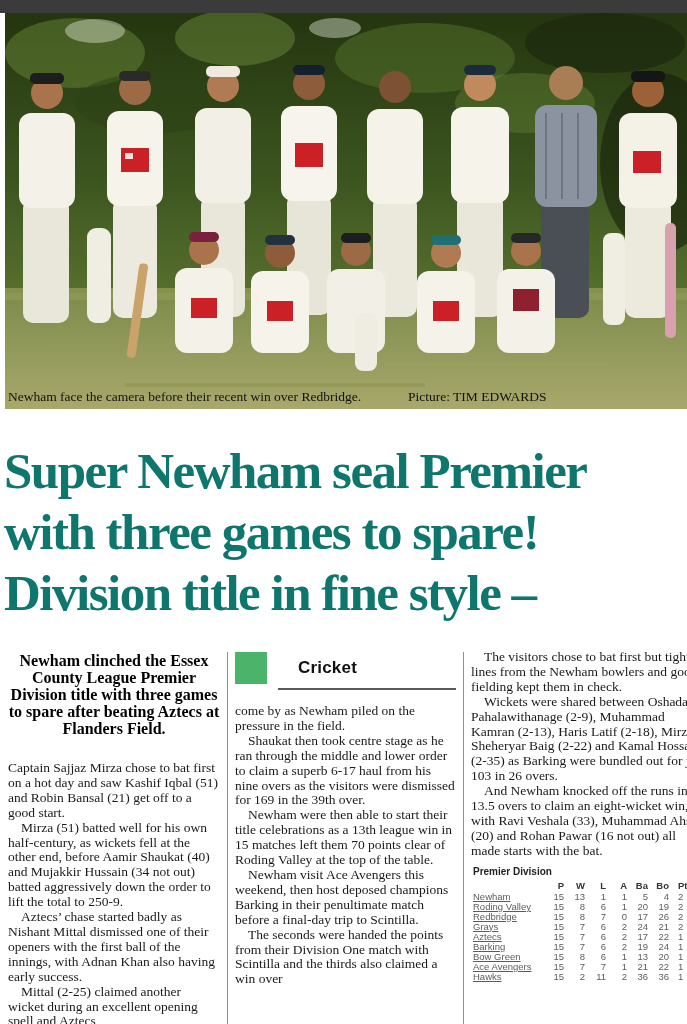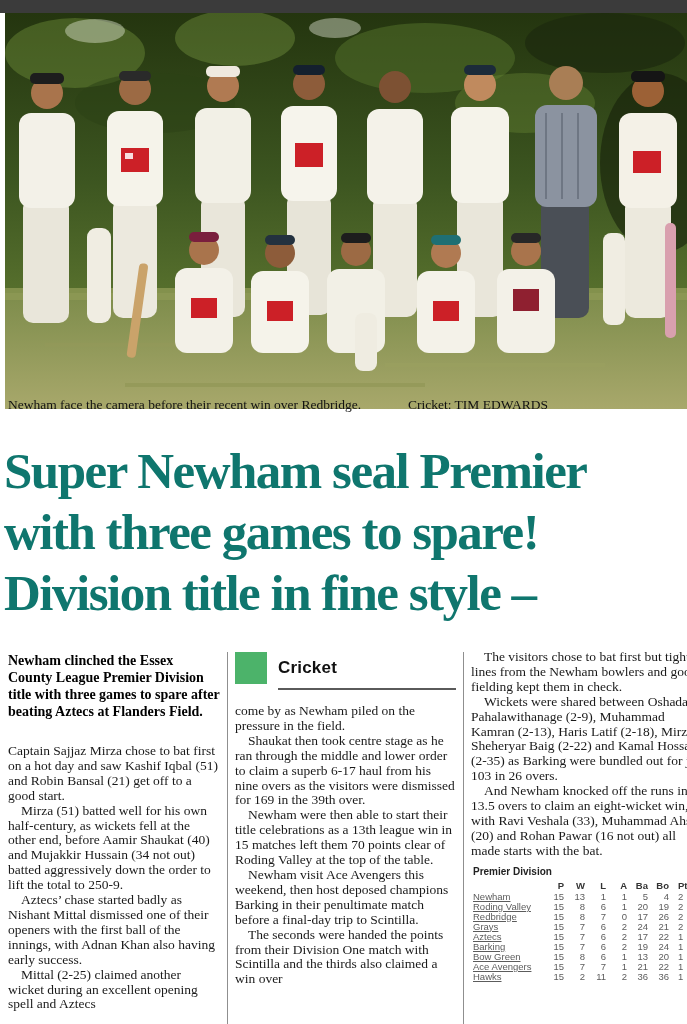--- a/index.html
+++ b/index.html
@@ -9,21 +9,21 @@
     overflow:hidden;
     position:relative;
     font-family:"Liberation Serif", serif;
     color:#1a1a1a;
   }
   .topbar { position:absolute; left:0; top:0; width:687px; height:13px; background:#3b3b3b; }
   .photo-wrap { position:absolute; left:5px; top:13px; width:682px; height:396px; overflow:hidden; background:#33491d; }
   .photo-wrap svg { display:block; }
 
   .caption-row {
-    position:absolute; left:8px; top:396px; width:674px;
+    position:absolute; left:8px; top:388px; width:674px;
     display:flex; font-size:13.5px; line-height:17px; color:#111;
   }
   .caption-text { width:400px; }
   .caption-credit { width:270px; }
 
   .headline {
     position:absolute; left:4px; top:441px; width:683px;
     font-family:"Liberation Serif", serif;
     font-weight:bold; font-size:51px; line-height:61px;
     letter-spacing:-1.5px; color:#0f766e; white-space:nowrap;
@@ -33,31 +33,31 @@
     position:absolute; left:8px; top:650px; width:720px; height:374px;
     display:flex; align-items:stretch;
   }
   .col { flex:none; }
   .col1 { width:212px; }
   .col2 { width:221px; }
   .col3 { width:235px; }
   .divider { flex:none; width:1px; background:#8f8f8f; margin:2px 7px 0 7px; }
 
   .intro {
-    font-weight:bold; font-size:14px; line-height:17px;
-    color:#000; margin:2px 0 24px 0;
+    font-weight:bold; font-size:16px; line-height:17px;
+    color:#000; margin:2px 0 24px 0;text-align:center;
   }
   p.body { font-size:13.5px; line-height:14.9px; margin:0; text-indent:13px; color:#1a1a1a; }
   p.body.noindent { text-indent:0; }
 
   .kicker { display:flex; align-items:center; gap:11px; margin-top:2px; }
   .kicker-square { width:32px; height:32px; background:#4cb36a; }
   .kicker-label {
     font-family:"Liberation Sans", sans-serif; font-weight:bold;
-    font-size:17px; color:#111; letter-spacing:0.2px;
+    font-size:17px; color:#111; letter-spacing:0.2px;margin-left:20px;
   }
   .kicker-rule { height:2px; background:#5a5a5a; margin:4px 0 14px 43px; }
 
   .table-block { margin-top:7px; font-family:"Liberation Sans", sans-serif; }
   .table-title { font-size:10px; font-weight:bold; color:#222; margin:0 0 4px 2px; }
   .t-row {
     display:grid;
     grid-template-columns:72px 21px 21px 21px 21px 21px 21px 30px;
     font-size:9.5px; line-height:10px; height:10px; color:#5c5c5c;
   }
@@ -179,21 +179,21 @@
     <rect x="82" y="215" width="24" height="95" rx="9" fill="#f0ede2"></rect>
     <rect x="350" y="300" width="22" height="58" rx="8" fill="#efece1"></rect>
     <rect x="598" y="220" width="22" height="92" rx="8" fill="#f0ede2"></rect>
     <rect x="660" y="210" width="11" height="115" rx="5" fill="#d9a0ae"></rect>
     <rect x="128" y="250" width="9" height="95" rx="4" fill="#caa36a" transform="rotate(8 132 297)"></rect>
   </svg>
 </div>
 
 <div class="caption-row">
   <div class="caption-text">Newham face the camera before their recent win over Redbridge.</div>
-  <div class="caption-credit">Cricket: TIM EDWARDS</div>
+  <div class="caption-credit">Picture: TIM EDWARDS</div>
 </div>
 
 <div class="headline">
   <div>Super Newham seal Premier</div>
   <div>with three games to spare!</div>
   <div>Division title in fine style –</div>
 </div>
 
 <div class="columns">
 

